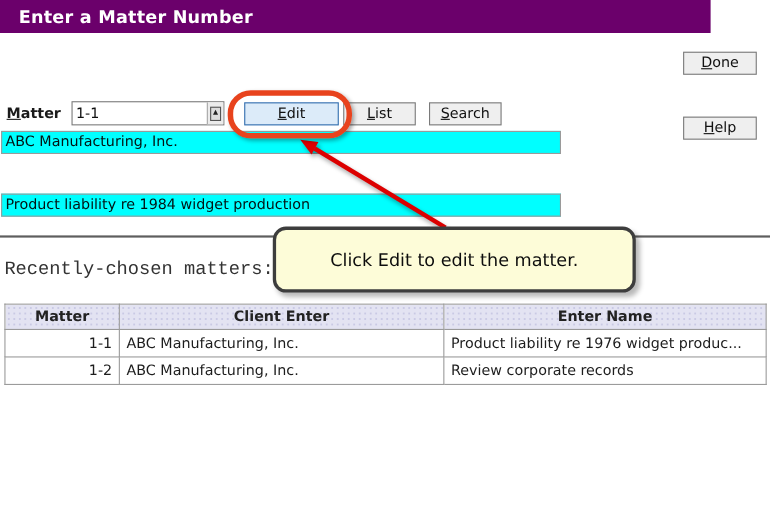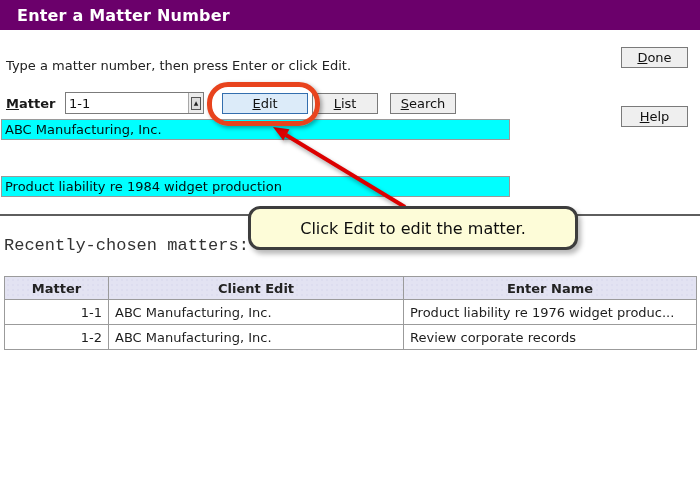--- a/index.html
+++ b/index.html
@@ -5,21 +5,21 @@
   html,body{margin:0;padding:0;}
   body{
     width:700px;height:480px;overflow:hidden;background:#ffffff;
     font-family:"DejaVu Sans","Liberation Sans",sans-serif;
     color:var(--text,#1a1a1a);
   }
   .page{position:relative;width:700px;height:480px;}
 
   
   .titlebar{
-    position:absolute;left:0;top:0;width:700px;height:30px;
+    position:absolute;left:0;top:0;width:646px;height:30px;
     background:var(--header-bg,#6b006b);
     display:flex;align-items:center;
   }
   .titlebar span{color:#ffffff;font-weight:bold;font-size:16px;padding-left:17px;letter-spacing:.2px;}
 
   .instruction{position:absolute;left:6px;top:58px;font-size:13px;color:#222;}
 
   
   .btn{
     position:absolute;height:21px;box-sizing:border-box;
@@ -73,21 +73,21 @@
     background:var(--highlight-bg,#00ffff);
     border:1px solid #9a9a9a;
     font-size:13px;display:flex;align-items:center;padding-left:3px;color:#031313;
   }
   .hl-row1{top:119px;} .hl-row2{top:142px;margin-top:34px;}
 
   .divider{position:absolute;left:0;top:214px;width:700px;height:2px;background:var(--divider,#5e5e5e);z-index:1;}
 
   
   .callout{
-    position:absolute;left:248px;top:206px;width:330px;height:44px;box-sizing:border-box;
+    position:absolute;left:248px;top:206px;width:330px;height:60px;box-sizing:border-box;
     background:var(--callout-bg,#fdfcd8);
     border:3px solid var(--callout-border,#3d3d3d);border-radius:12px;
     display:flex;align-items:center;justify-content:center;
     font-size:16px;color:#0d0d0d;z-index:4;
     box-shadow:3px 4px 5px rgba(0,0,0,.28);
   }
 
   .arrow-overlay{
     position:absolute;left:0;top:0;width:700px;height:480px;z-index:3;pointer-events:none;
     filter:drop-shadow(2px 3px 2px rgba(0,0,0,.35));
@@ -115,21 +115,20 @@
 </style>
 </head>
 <body>
 
 <div class="page">
 
   <div class="titlebar">
     <span>Enter a Matter Number</span>
   </div>
 
-  <div class="instruction">Type a matter number, then press Enter or click Edit.</div>
 
   <button class="btn side btn-done">
       <span></span>
       <u>D</u>
       <span>one</span>
     </button>
 
 
   <button class="btn side btn-help">
       <span></span>
@@ -185,21 +184,21 @@
 
   <table class="recent-table">
     <colgroup>
       <col style="width:104px">
         <col style="width:295px">
         <col style="width:293px">
     </colgroup>
     <thead>
       <tr>
         <th>Matter</th>
-        <th>Client Edit</th>
+        <th>Client Enter</th>
         <th>Enter Name</th>
       </tr>
     </thead>
     <tbody>
       <tr>
         <td class="num">1-1</td>
         <td>ABC Manufacturing, Inc.</td>
         <td>Product liability re 1976 widget produc...</td>
       </tr>
       <tr>

